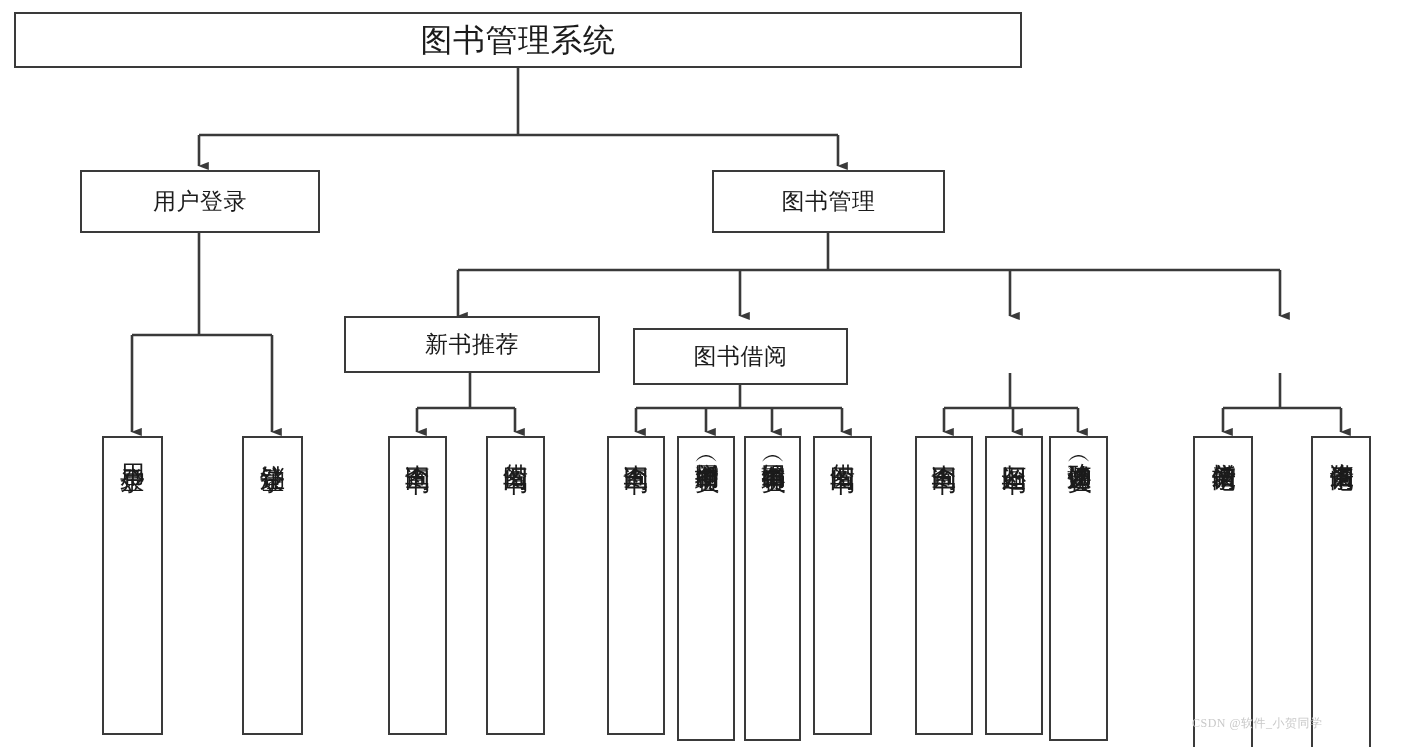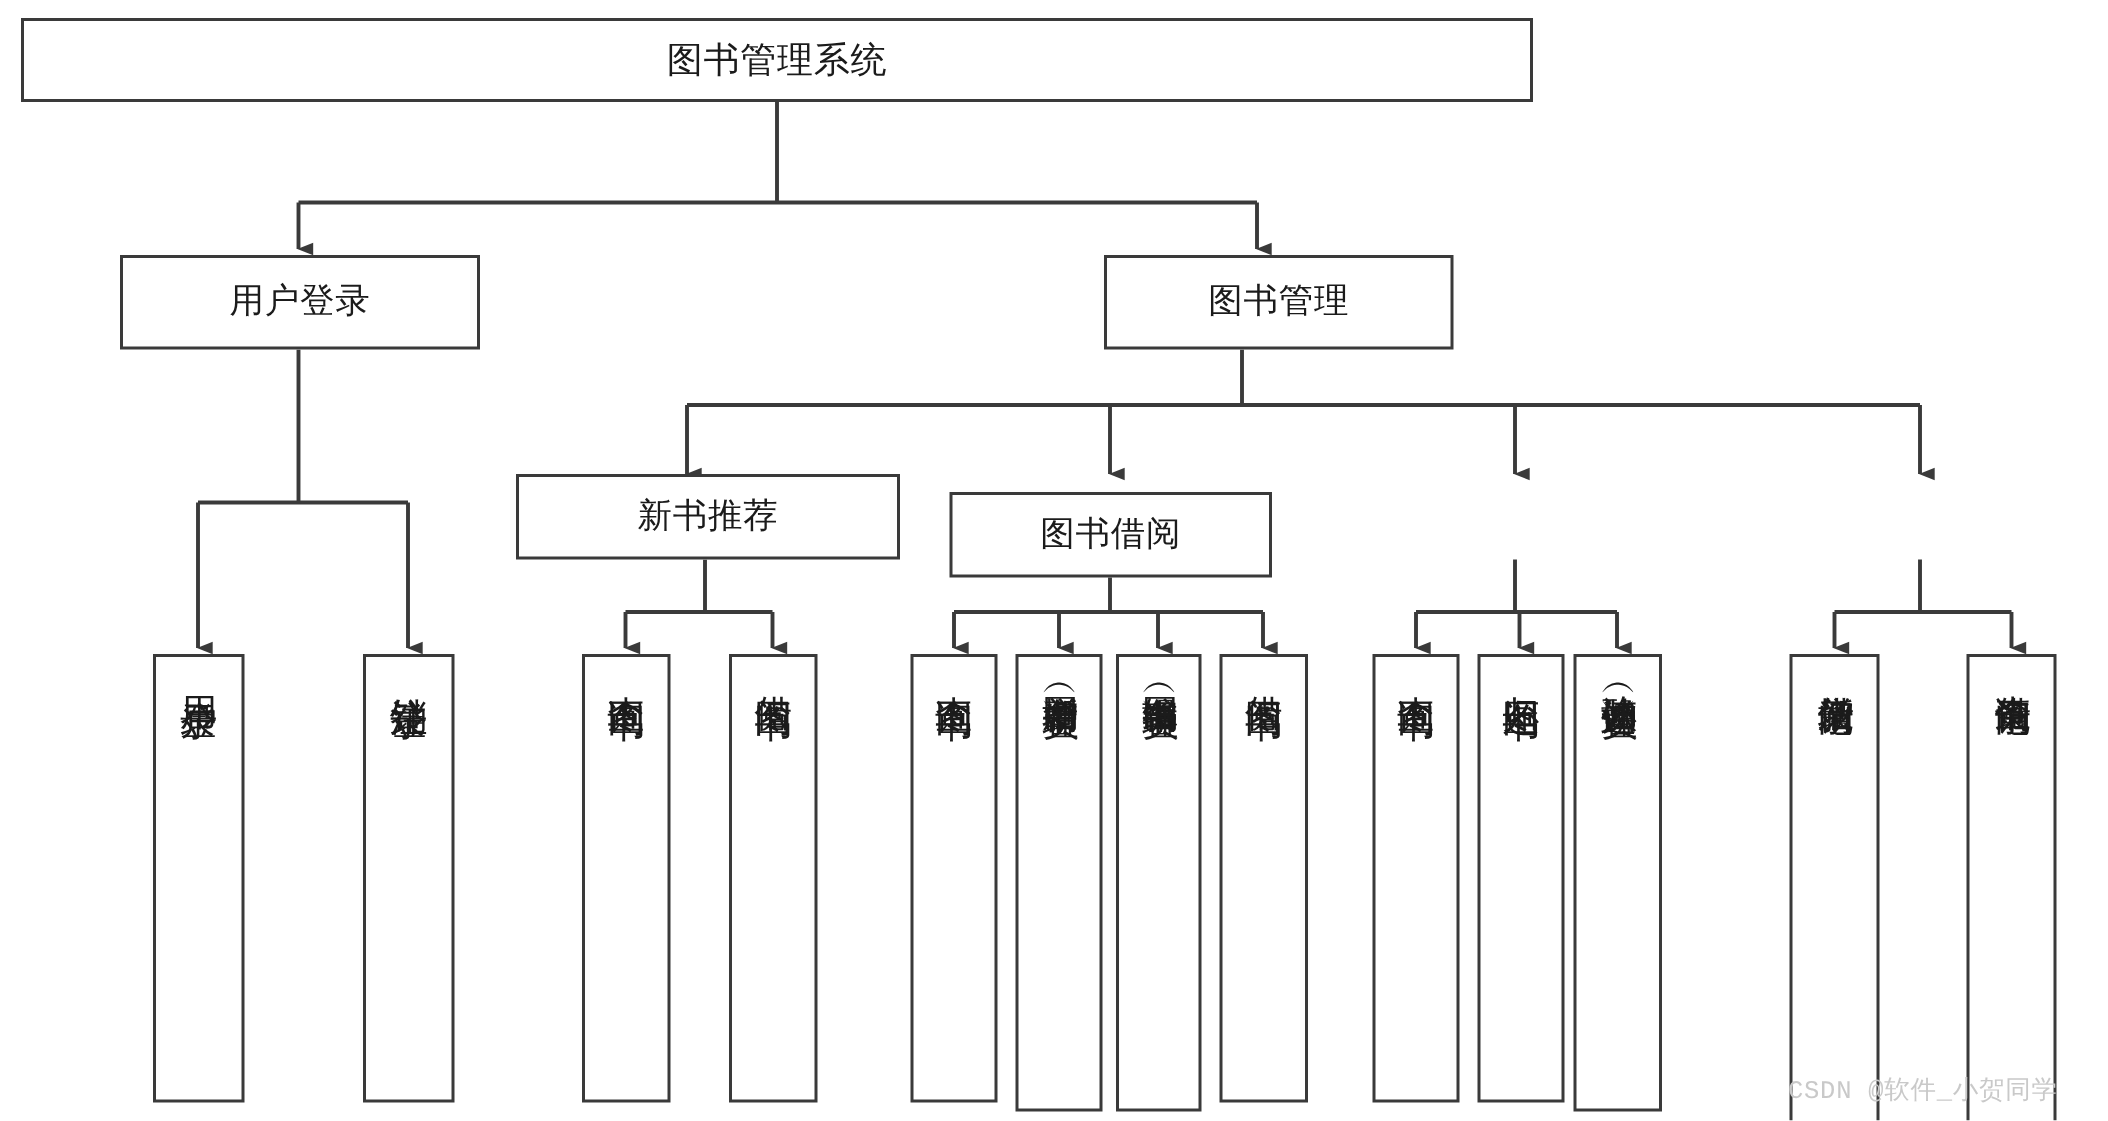--- a/index.html
+++ b/index.html
@@ -42,21 +42,21 @@
     letter-spacing: 0.5px;
     color: #1b1b1b;
   }
   
   .node.horiz .node-label {
     font-size: 23px;
     line-height: 1.25;
     white-space: nowrap;
   }
   .node.root .node-label {
-    font-size: 24px;
+    font-size: 32px;
   }
   
   .node.vert {
     align-items: flex-start;
     justify-content: center;
     padding-top: 6px;
   }
   .node.vert .node-label {
     writing-mode: vertical-rl;
     text-orientation: upright;
@@ -64,25 +64,25 @@
     line-height: 1.08;
     letter-spacing: 2px;
     white-space: nowrap;
   }
   .node.vert.tall-text .node-label {
     font-size: 24px;
     letter-spacing: 1px;
   }
   .watermark {
     position: absolute;
-    font-size: 17px;
+    font-size: 12px;
     color: #c9c9c9;
     white-space: nowrap;
     letter-spacing: 0.5px;
-    font-family: Liberation Mono, monospace;
+    font-family: Liberation Serif, serif;
   }
 </style>
 </head>
 <body>
 
 <div id="diagram-root">
 
   <svg id="edge-layer" viewBox="0 0 1405 747" xmlns="http://www.w3.org/2000/svg">
     <defs>
       <marker id="arrowhead" markerWidth="9" markerHeight="11" refX="4.5" refY="10.2" orient="auto" markerUnits="userSpaceOnUse">
@@ -133,21 +133,21 @@
     </g>
   </svg>
 
   <div class="node horiz root" style="left:14px; top:12px; width:1008px; height:56px;">
     <span class="node-label">图书管理系统</span>
   </div>
 
   <div class="node horiz" style="left:80px; top:170px; width:240px; height:63px;">
     <span class="node-label">用户登录</span>
   </div>
-  <div class="node horiz" style="left:712px; top:170px; width:233px; height:63px;margin-left:24px;">
+  <div class="node horiz" style="left:712px; top:170px; width:233px; height:63px;">
     <span class="node-label">图书管理</span>
   </div>
 
   <div class="node horiz" style="left:344px; top:316px; width:256px; height:57px;">
     <span class="node-label">新书推荐</span>
   </div>
   <div class="node horiz" style="left:633px; top:328px; width:215px; height:57px;">
     <span class="node-label">图书借阅</span>
   </div>
 

